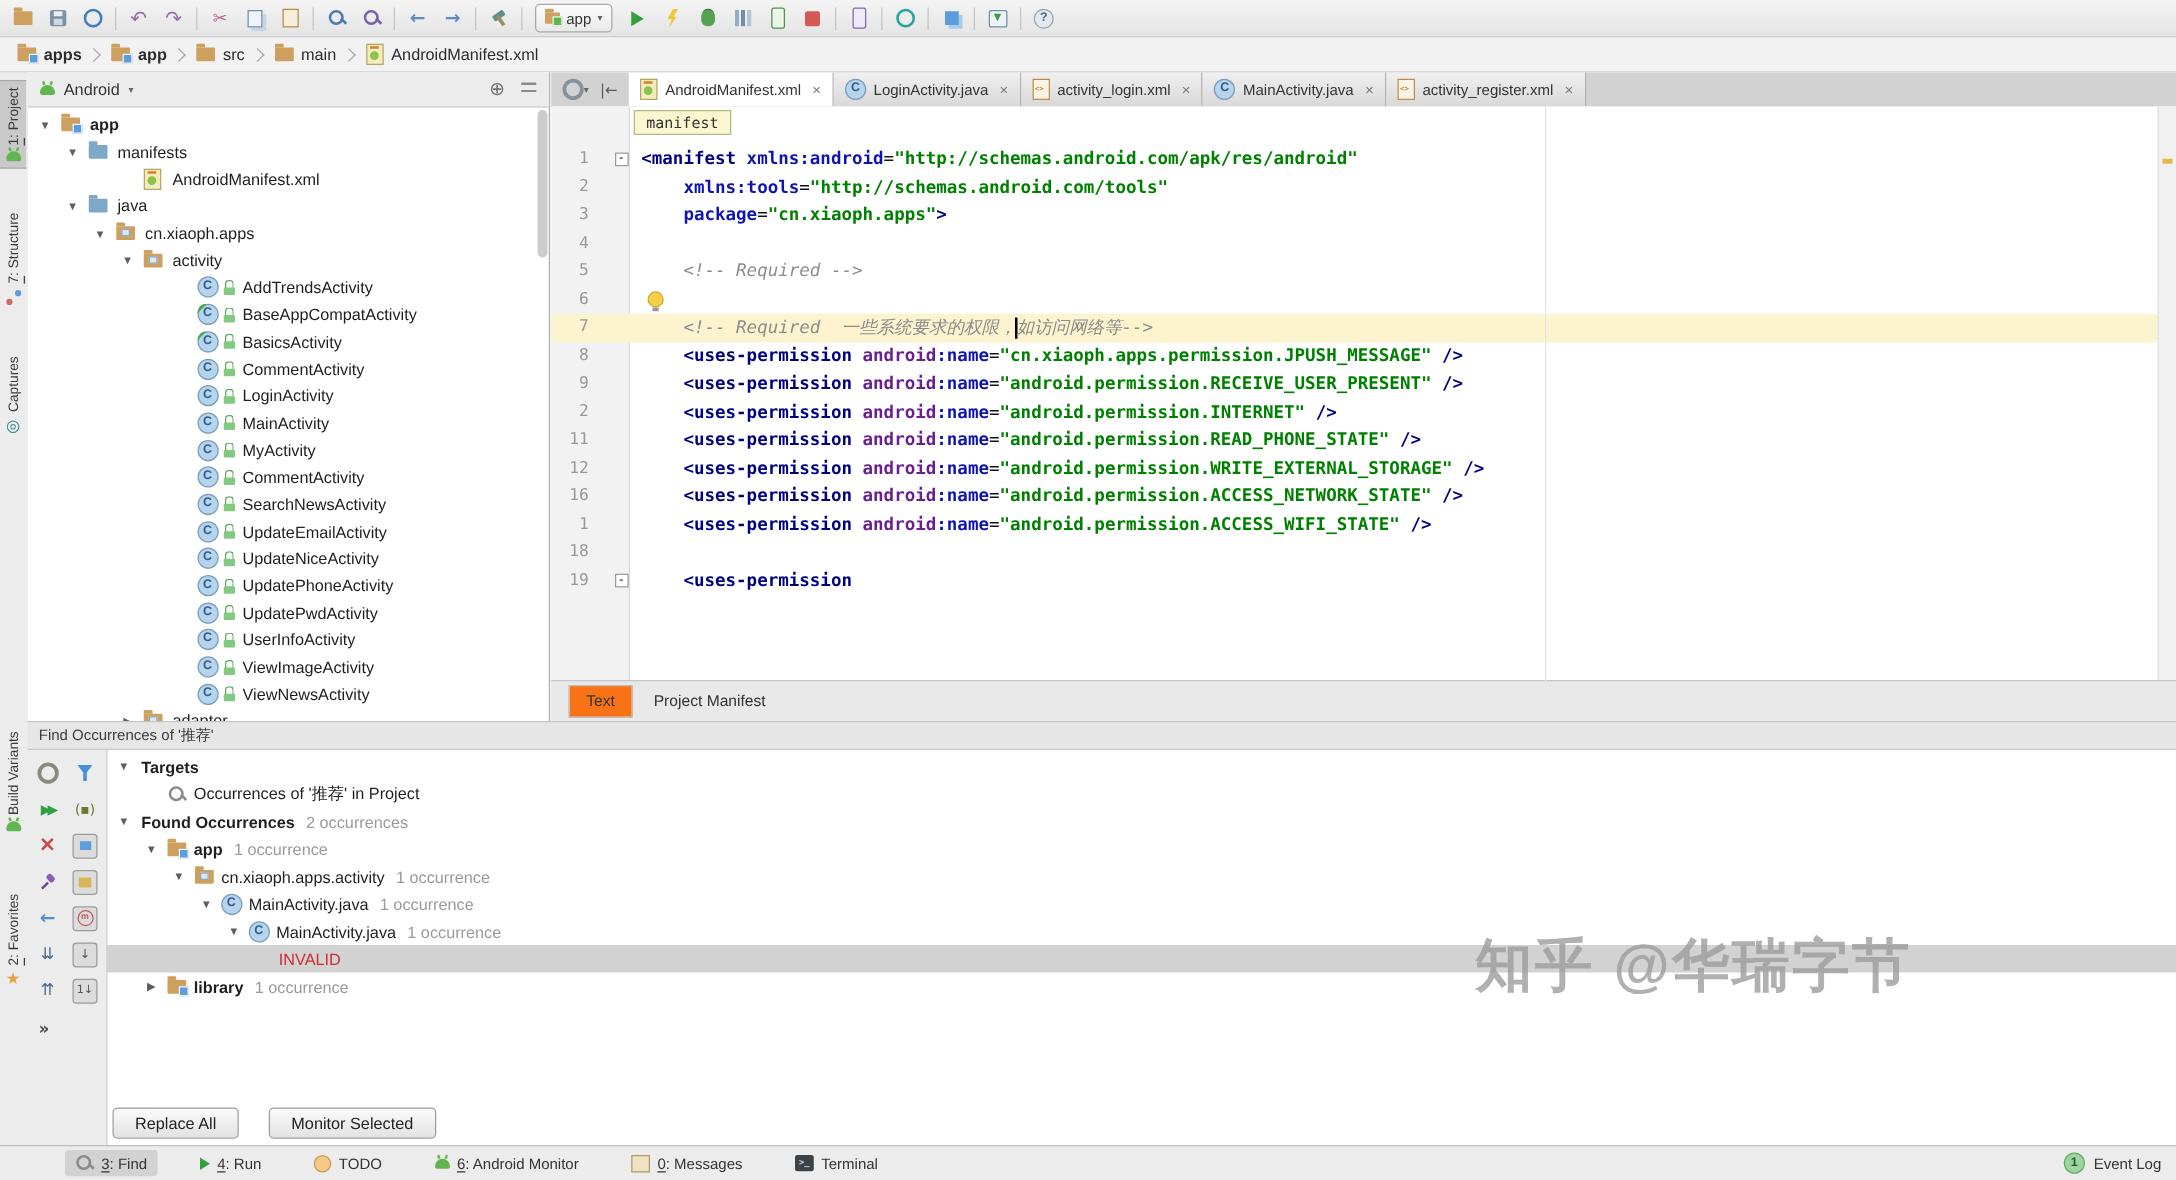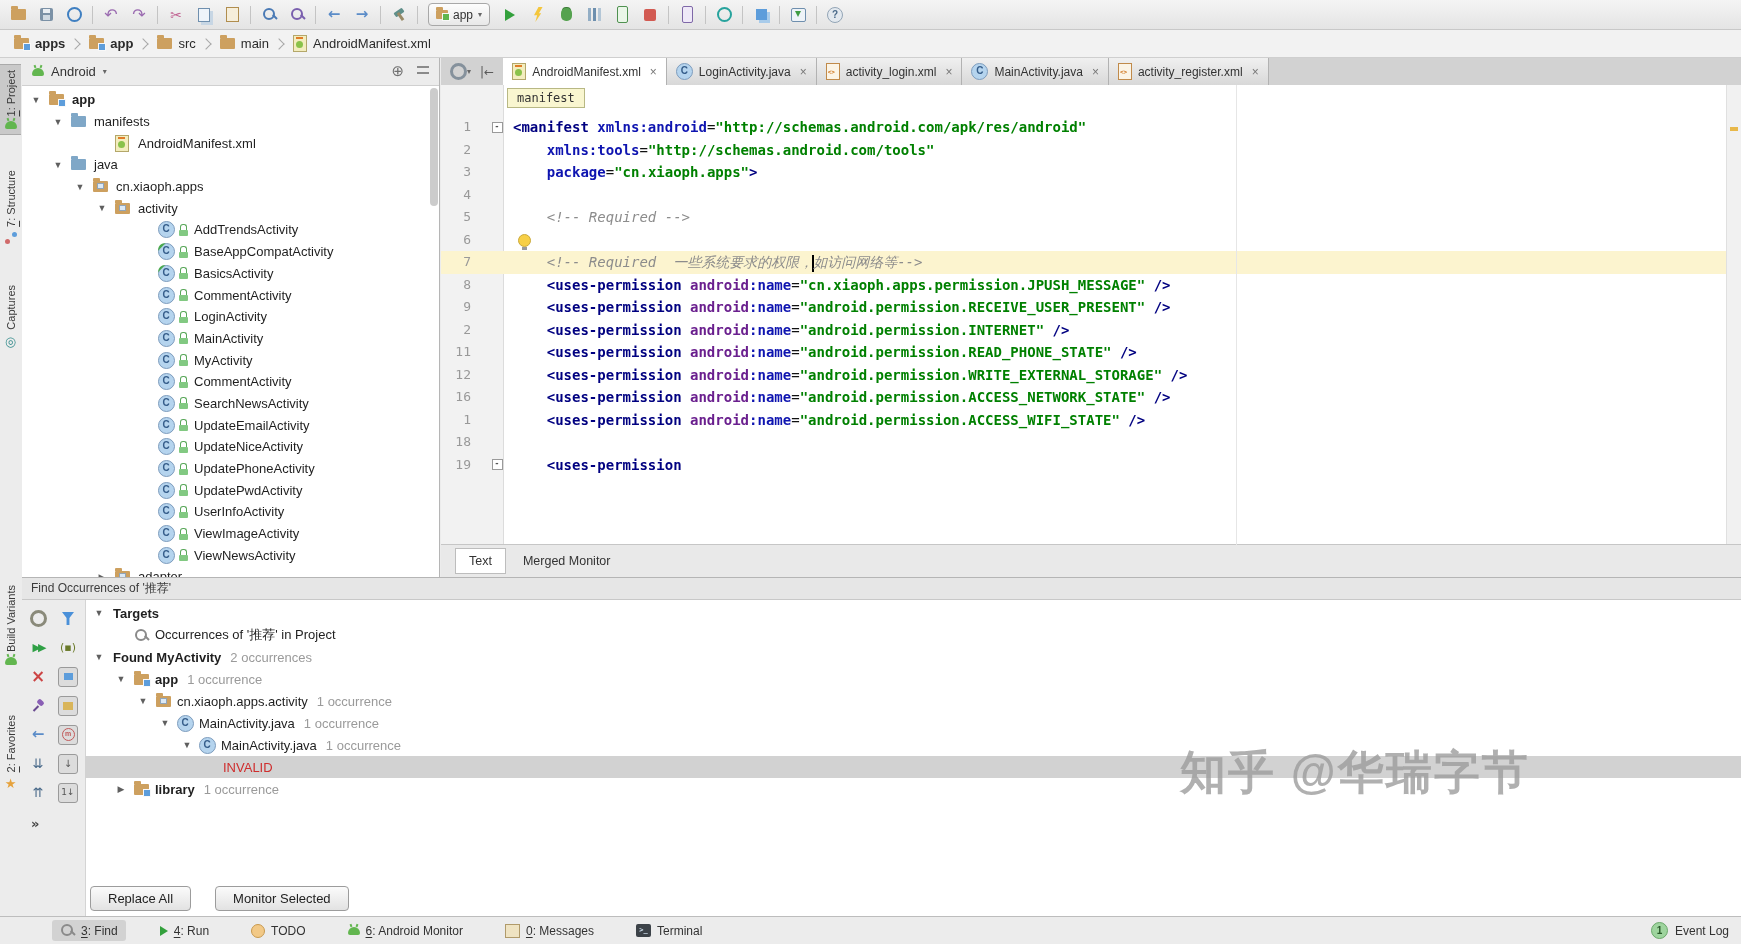--- a/index.html
+++ b/index.html
@@ -125,21 +125,21 @@
   .cs-pln{color:#111}
   .cs-caret{display:inline-block;width:2px;height:17px;background:#000;vertical-align:middle;margin:0 -1px}
   .g-bulb{position:relative;display:inline-block;width:11px;height:11px;border-radius:50%;background:#f7cf46;border:1px solid #caa93a;margin-left:5px;vertical-align:middle}
   .g-bulb:after{content:"";position:absolute;left:3px;bottom:-4px;width:5px;height:3px;background:#9a9a9a}
   #badge{position:absolute;left:66px;top:3px;background:#f9f6d0;border:1px solid #b8b884;padding:2px 9px;font:12px "DejaVu Sans Mono",monospace;color:#333;z-index:3}
   #guide{position:absolute;left:795px;top:0;bottom:0;width:1px;background:#e6e6e6;z-index:2}
   #ed-scroll{position:absolute;right:0;top:27px;bottom:32px;width:14px;background:#f1f1f1;border-left:1px solid #e0e0e0}
   #ed-scroll .mark{position:absolute;left:3px;top:42px;width:8px;height:4px;background:#e8b84a}
   #ed-footer{position:absolute;left:0;bottom:0;right:0;height:32px;background:#e9e9e9;border-top:1px solid #c6c6c6;display:flex;align-items:center;padding-left:14px;gap:3px}
   .ftab{padding:5px 13px;font-size:12.5px;color:#333;border:1px solid transparent}
-  .ftab.active{background:#ffffff;border-color:#bdbdbd}
+  .ftab.active{background:#f97316;border-color:#bdbdbd}
   
   #find{position:absolute;left:22px;top:577px;right:0;bottom:28px;background:#fff;border-top:1px solid #b5b5b5;box-sizing:border-box}
   #find-head{height:21px;line-height:21px;background:#e6e6e6;border-bottom:1px solid #c8c8c8;padding-left:9px;font-size:12px;color:#3c3c3c}
   #find-tools{position:absolute;left:0;top:22px;bottom:0;width:63px;background:#ececec;border-right:1px solid #d4d4d4}
   .ftcol{position:absolute;top:4px;width:28px}
   #ftc1{left:2px}#ftc2{left:32px}
   .ftcell{height:29px;display:flex;align-items:center;justify-content:center}
   #ft-more{position:absolute;left:9px;top:216px;font:bold 13px "DejaVu Sans",sans-serif;color:#444}
   #find-tree{position:absolute;left:63px;top:22px;right:0;bottom:40px;padding-top:2px;overflow:hidden}
   .frow{height:22px;display:flex;align-items:center;white-space:nowrap;font-size:13px;color:#1f1f1f}
@@ -790,21 +790,21 @@
           </div>
         </div>
       <div id="badge">manifest</div>
       <div id="guide"></div>
     </div>
     <div id="ed-scroll">
         <i class="mark"></i>
       </div>
     <div id="ed-footer">
         <div class="ftab active">Text</div>
-        <div class="ftab">Merged Monitor</div>
+        <div class="ftab">Project Manifest</div>
       </div>
   </div>
 
   <div id="find">
     <div id="find-head">Find Occurrences of '推荐'</div>
     <div id="find-tools">
       <div class="ftcol" id="ftc1">
           <div class="ftcell">
             <span style="display: inline-flex; align-items: center; justify-content: center;">
               <i class="g-gearc" style="border-color:#8a8a7a"></i>
@@ -899,21 +899,21 @@
           <span class="arrow"></span>
           <span class="tico">
             <span style="display: inline-flex; align-items: center; justify-content: center;">
               <i class="g-magnifier gray"></i>
             </span>
           </span>
           <span class="lbl">Occurrences of '推荐' in Project</span>
         </div>
         <div class="frow" style="padding-left: 4px;">
           <span class="arrow">▼</span>
-          <span class="lbl b">Found MyActivity</span>
+          <span class="lbl b">Found Occurrences</span>
           <span class="sfx">2 occurrences</span>
         </div>
         <div class="frow" style="padding-left: 26px;">
           <span class="arrow">▼</span>
           <span class="tico">
             <span style="display: inline-flex; align-items: center; justify-content: center;">
               <i class="g-folder">
                 <i class="badge"></i>
               </i>
             </span>

